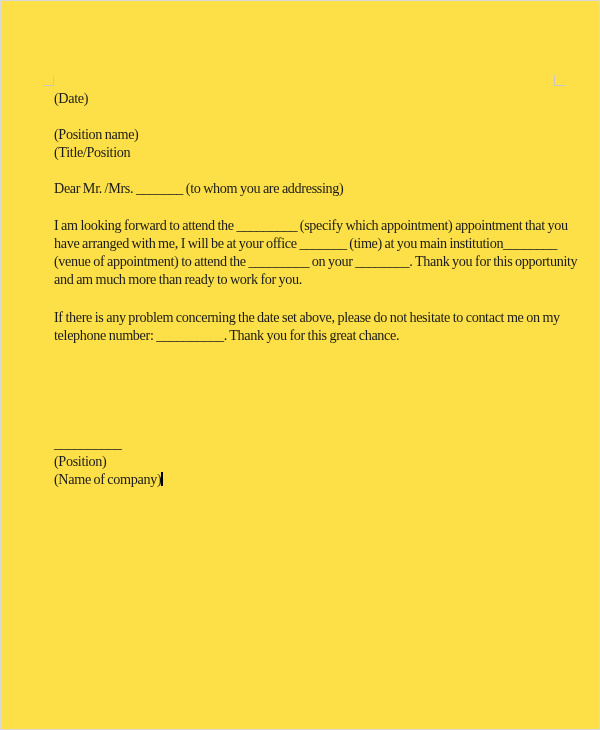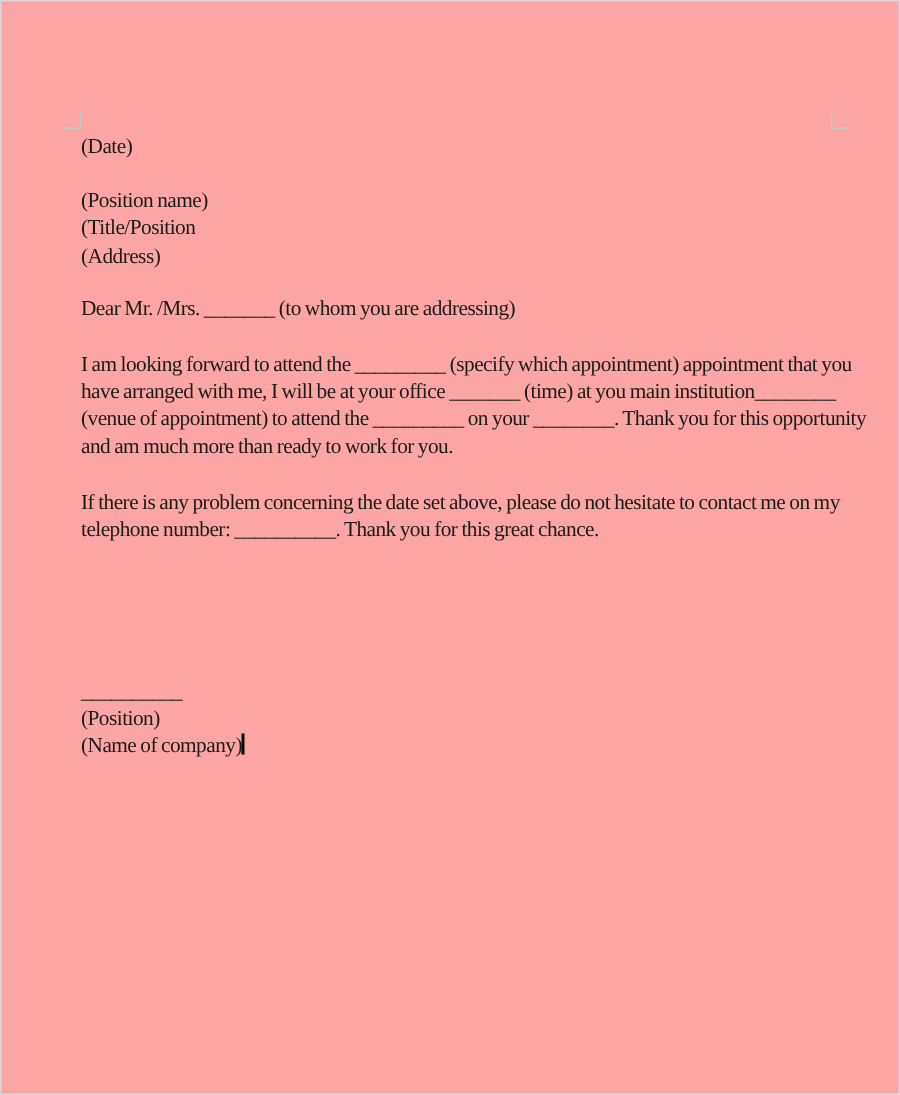--- a/index.html
+++ b/index.html
@@ -13,21 +13,21 @@
       position: relative;
       overflow: hidden;
     }
     .page {
       position: absolute;
       left: 0;
       top: 0;
       width: 598px;
       height: 728px;
       border: 1px solid #d9d9d9;
-      background: #fca5a5;
+      background: #fde047;
     }
     .corner {
       position: absolute;
       width: 10px;
       height: 10px;
       border-color: #c8c8c8;
       border-style: solid;
     }
     .corner-tl {
       left: 42px;
@@ -77,21 +77,20 @@
   <div class="corner corner-tl"></div>
   <div class="corner corner-tr"></div>
 
   <div class="letter">
     <span class="line">(Date)</span>
     <div class="gap-1"></div>
 
     <div>
       <span class="line">(Position name)</span>
       <span class="line">(Title/Position</span>
-      <span class="line">(Address)</span>
     </div>
     <div class="gap-2"></div>
 
     <span class="line">Dear Mr. /Mrs. _______ (to whom you are addressing)</span>
     <div class="gap-3"></div>
 
     <div>
       <span class="line">I am looking forward to attend the _________ (specify which appointment) appointment that you</span>
       <span class="line">have arranged with me, I will be at your office _______ (time) at you main institution________</span>
       <span class="line">(venue of appointment) to attend the _________ on your ________. Thank you for this opportunity</span>

